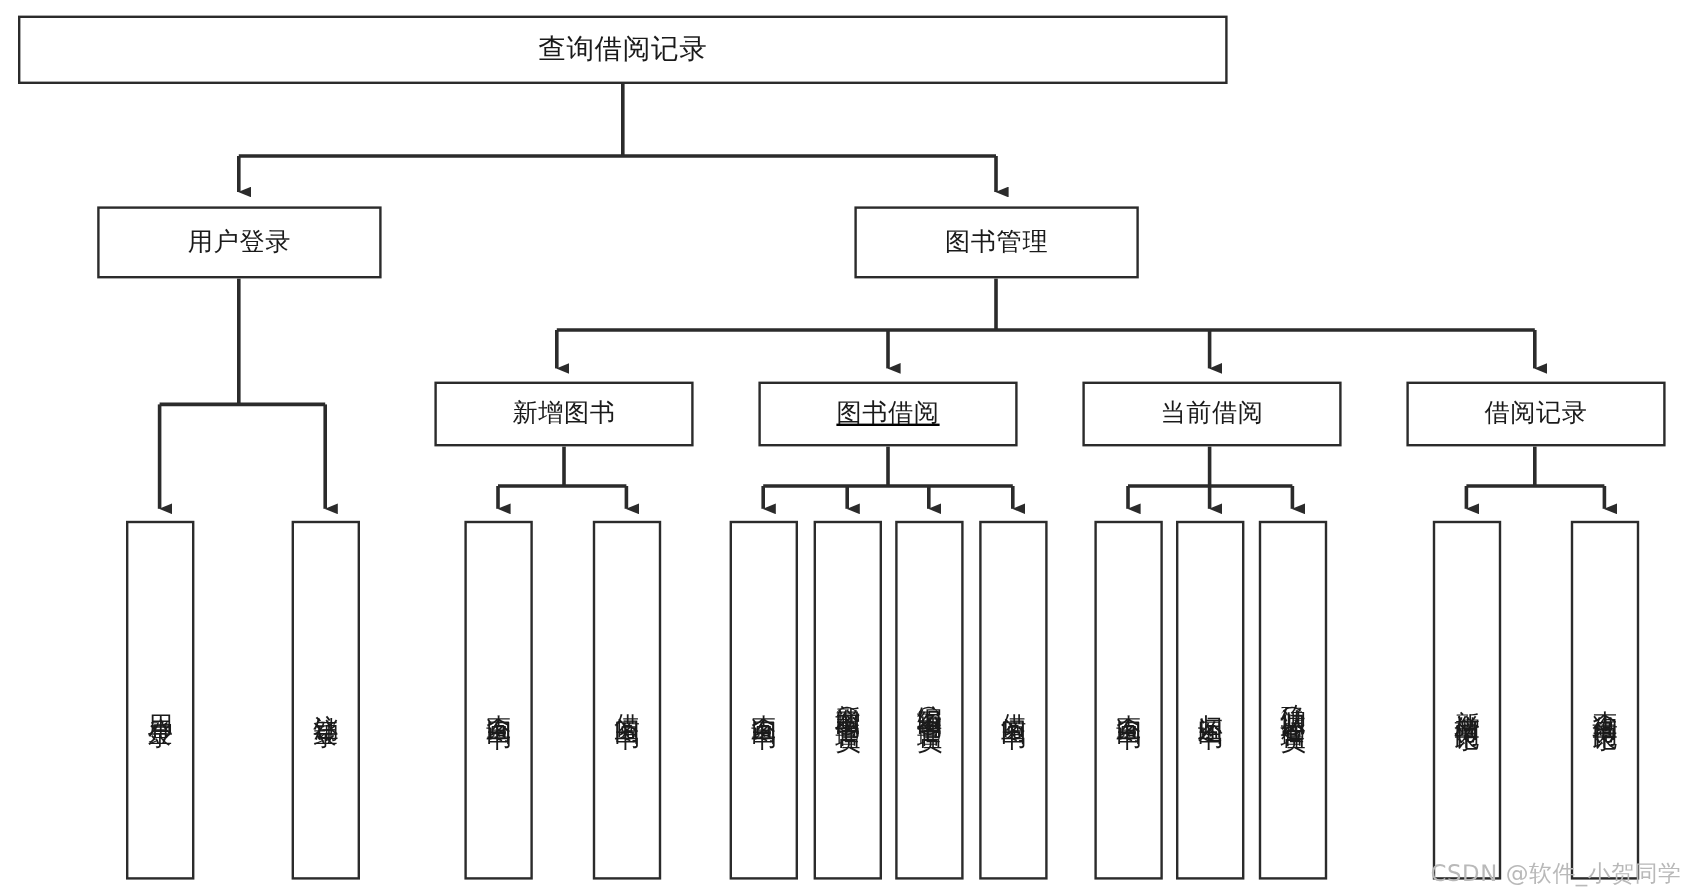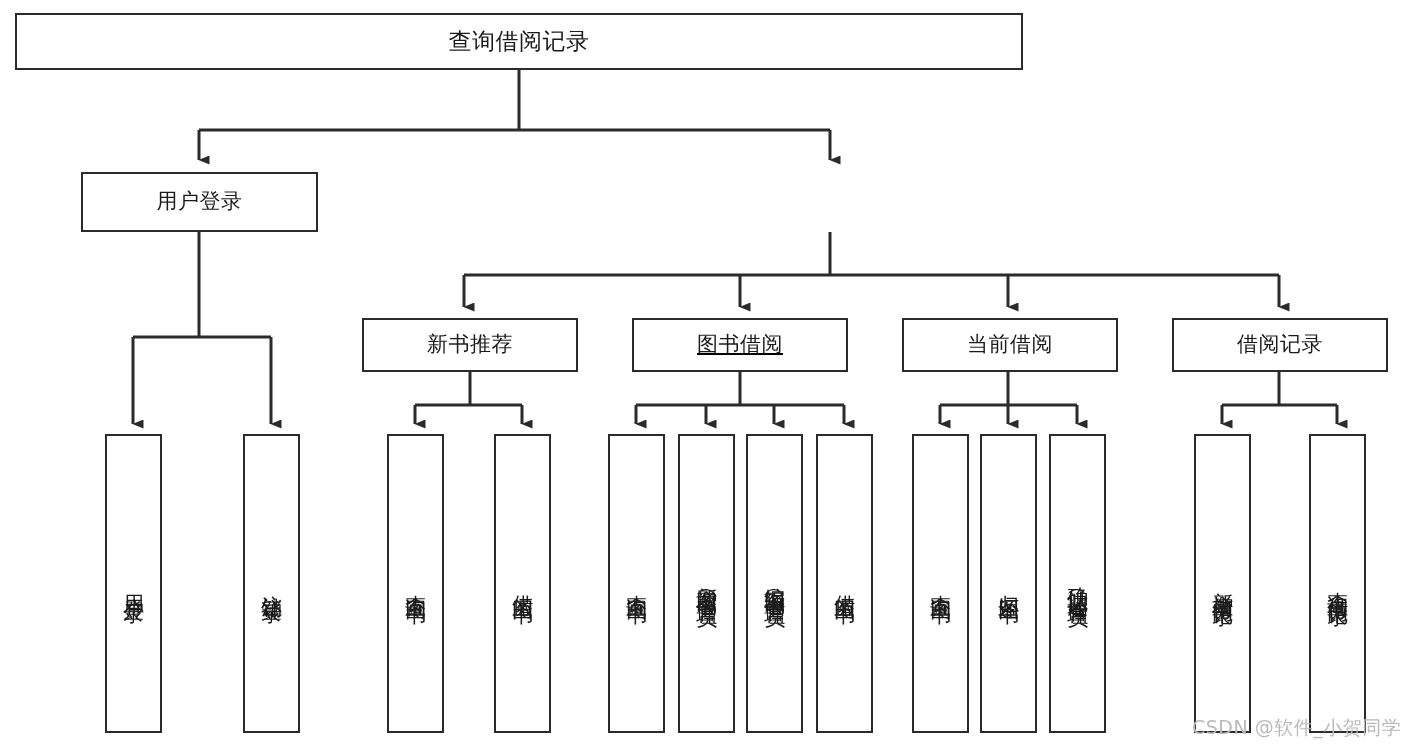--- a/index.html
+++ b/index.html
@@ -119,23 +119,26 @@
   </svg>
 
   <div class="node-box" style="left:15px; top:13px; width:1008px; height:57px;">
     <span class="node-label-h title-label">查询借阅记录</span>
   </div>
 
   <div class="node-box" style="left:81px; top:172px; width:237px; height:60px;">
     <span class="node-label-h">用户登录</span>
   </div>
 
+  <div class="node-box" style="left:712px; top:172px; width:237px; height:60px;">
+    <span class="node-label-h">图书管理</span>
+  </div>
 
   <div class="node-box" style="left:362px; top:318px; width:216px; height:54px;">
-    <span class="node-label-h">新书推荐</span>
+    <span class="node-label-h">新增图书</span>
   </div>
 
   <div class="node-box" style="left:632px; top:318px; width:216px; height:54px;text-decoration:underline;">
     <span class="node-label-h">图书借阅</span>
   </div>
 
   <div class="node-box" style="left:902px; top:318px; width:216px; height:54px;">
     <span class="node-label-h">当前借阅</span>
   </div>
 

